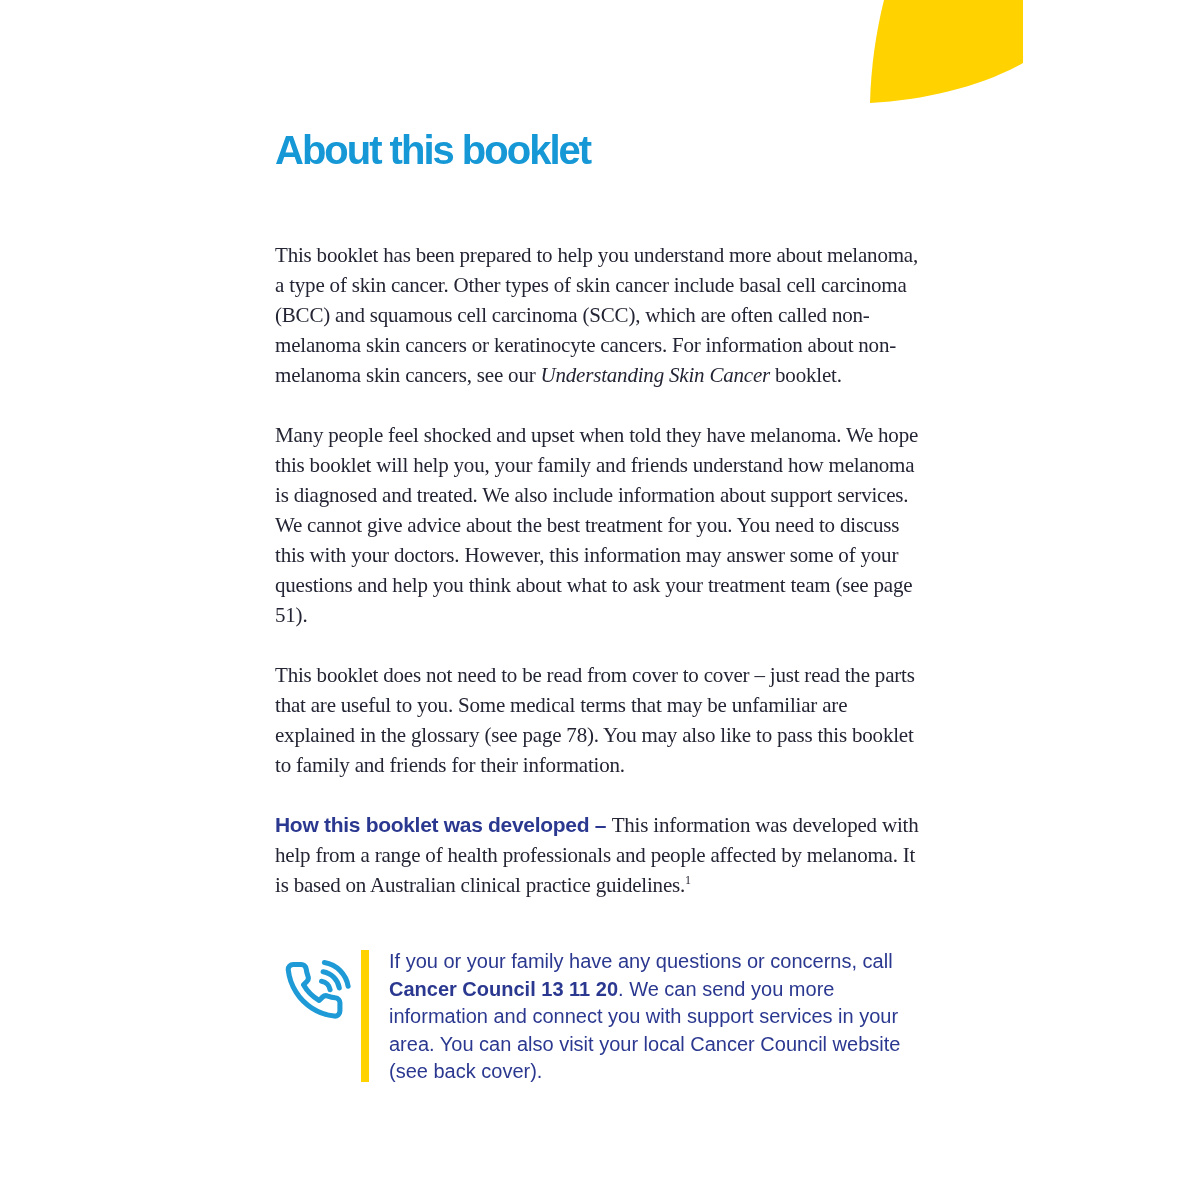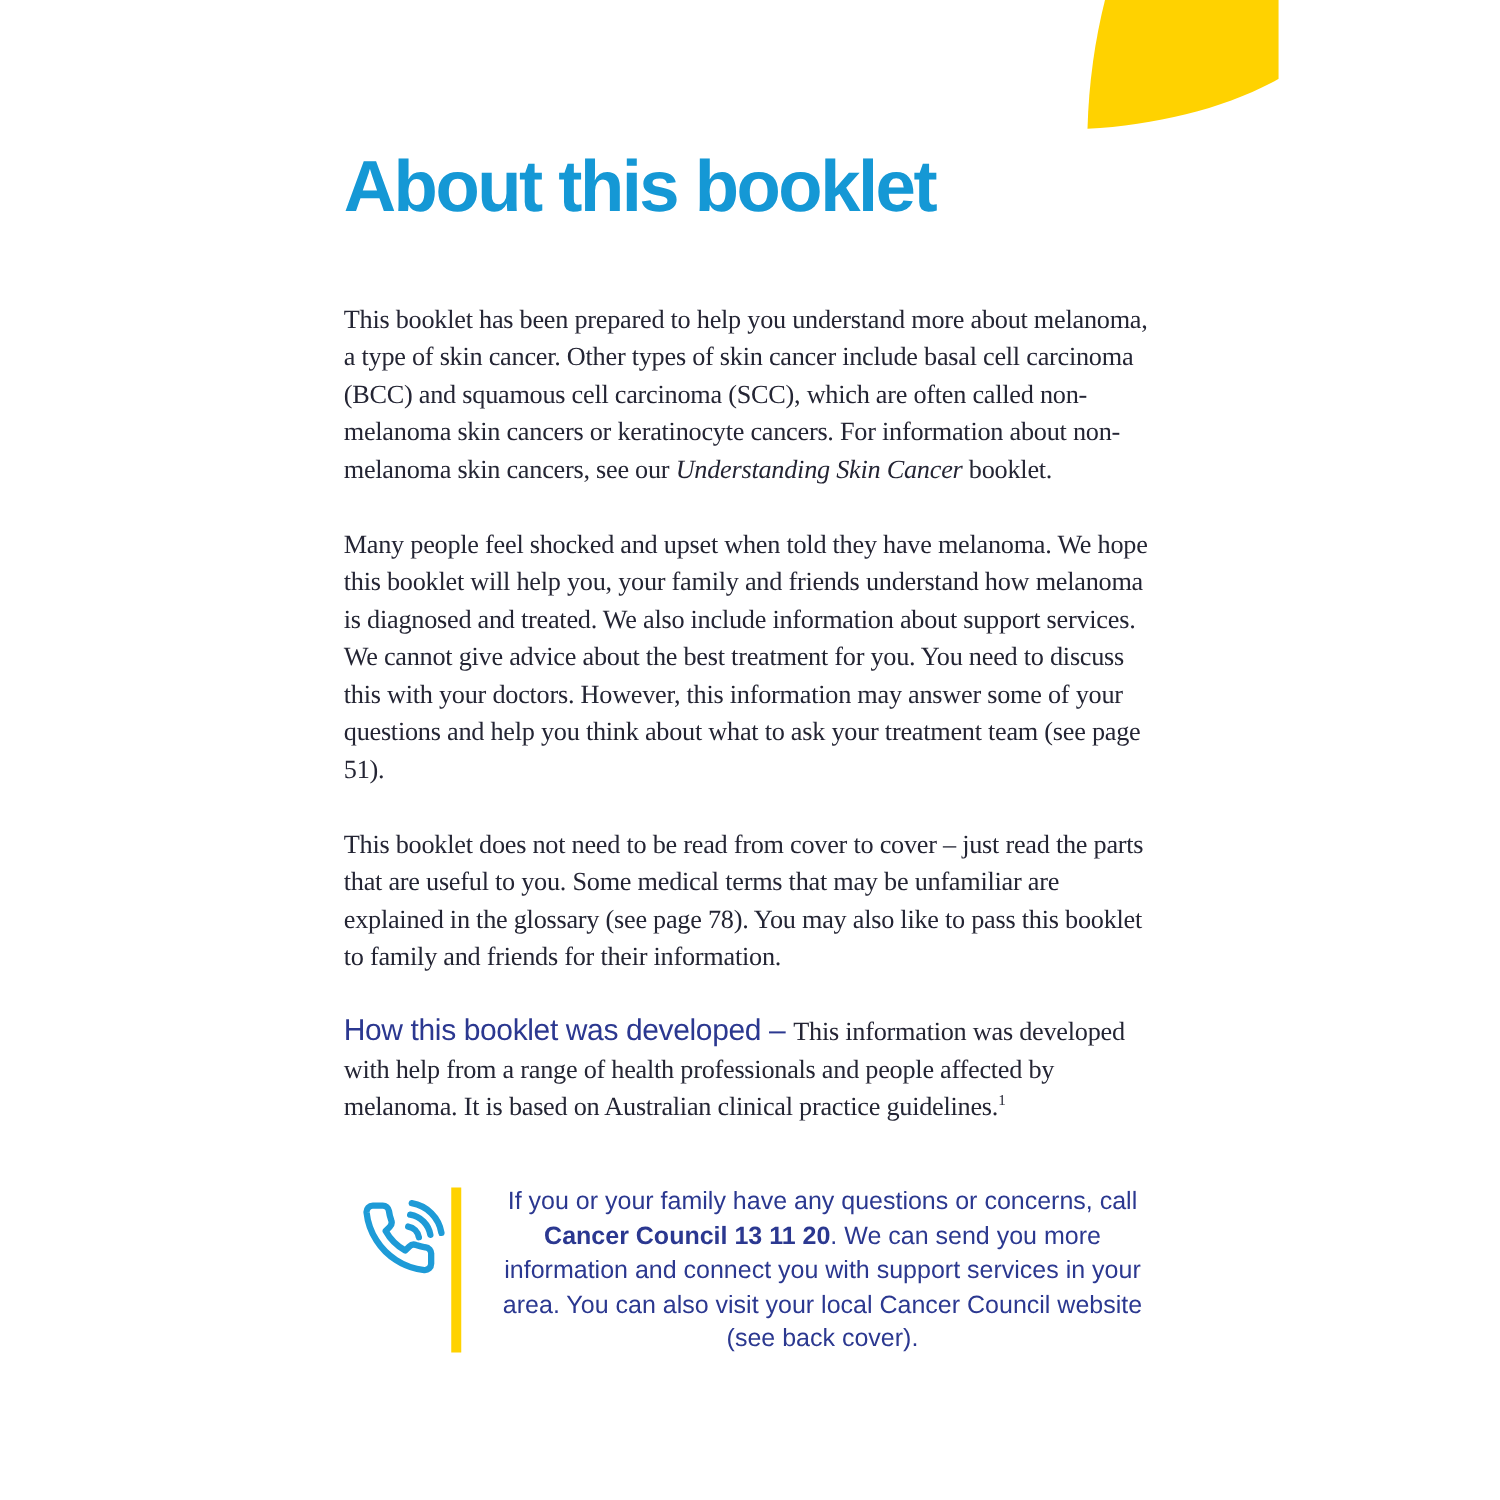--- a/index.html
+++ b/index.html
@@ -23,51 +23,50 @@
   }
   .content {
     position: absolute;
     left: 275px;
     top: 120px;
     width: 652px;
   }
   .page-title {
     font-family: "Liberation Sans", sans-serif;
     font-weight: bold;
-    font-size: 58px;
+    font-size: 40px;
     line-height: 60px;
     letter-spacing: -2px;
     color: #1598d5;
     margin: 0 0 60px 0;
   }
   .body-para {
     font-size: 21px;
     line-height: 30px;
     color: #242534;
     margin: 0 0 30px 0;
     letter-spacing: -0.2px;
   }
   .body-para .italic { font-style: italic; text-align: right; }
   .lead-bold {
     font-family: "Liberation Sans", sans-serif;
-    font-weight: normal;
-    font-size: 24px;
+    font-weight: bold;
+    font-size: 21px;
     letter-spacing: -0.3px;
     color: #2b3890;
   }
   .footnote-sup {
     font-size: 12px;
     vertical-align: super;
     line-height: 0;
   }
   .callout {
     display: flex;
     align-items: stretch;
     margin-top: 46px;
-    text-align: center;
   }
   .callout-icon-wrap {
     flex: 0 0 86px;
     width: 86px;
     padding-top: 8px;
   }
   .callout-bar {
     flex: 0 0 8px;
     width: 8px;
     background: #ffd200;

